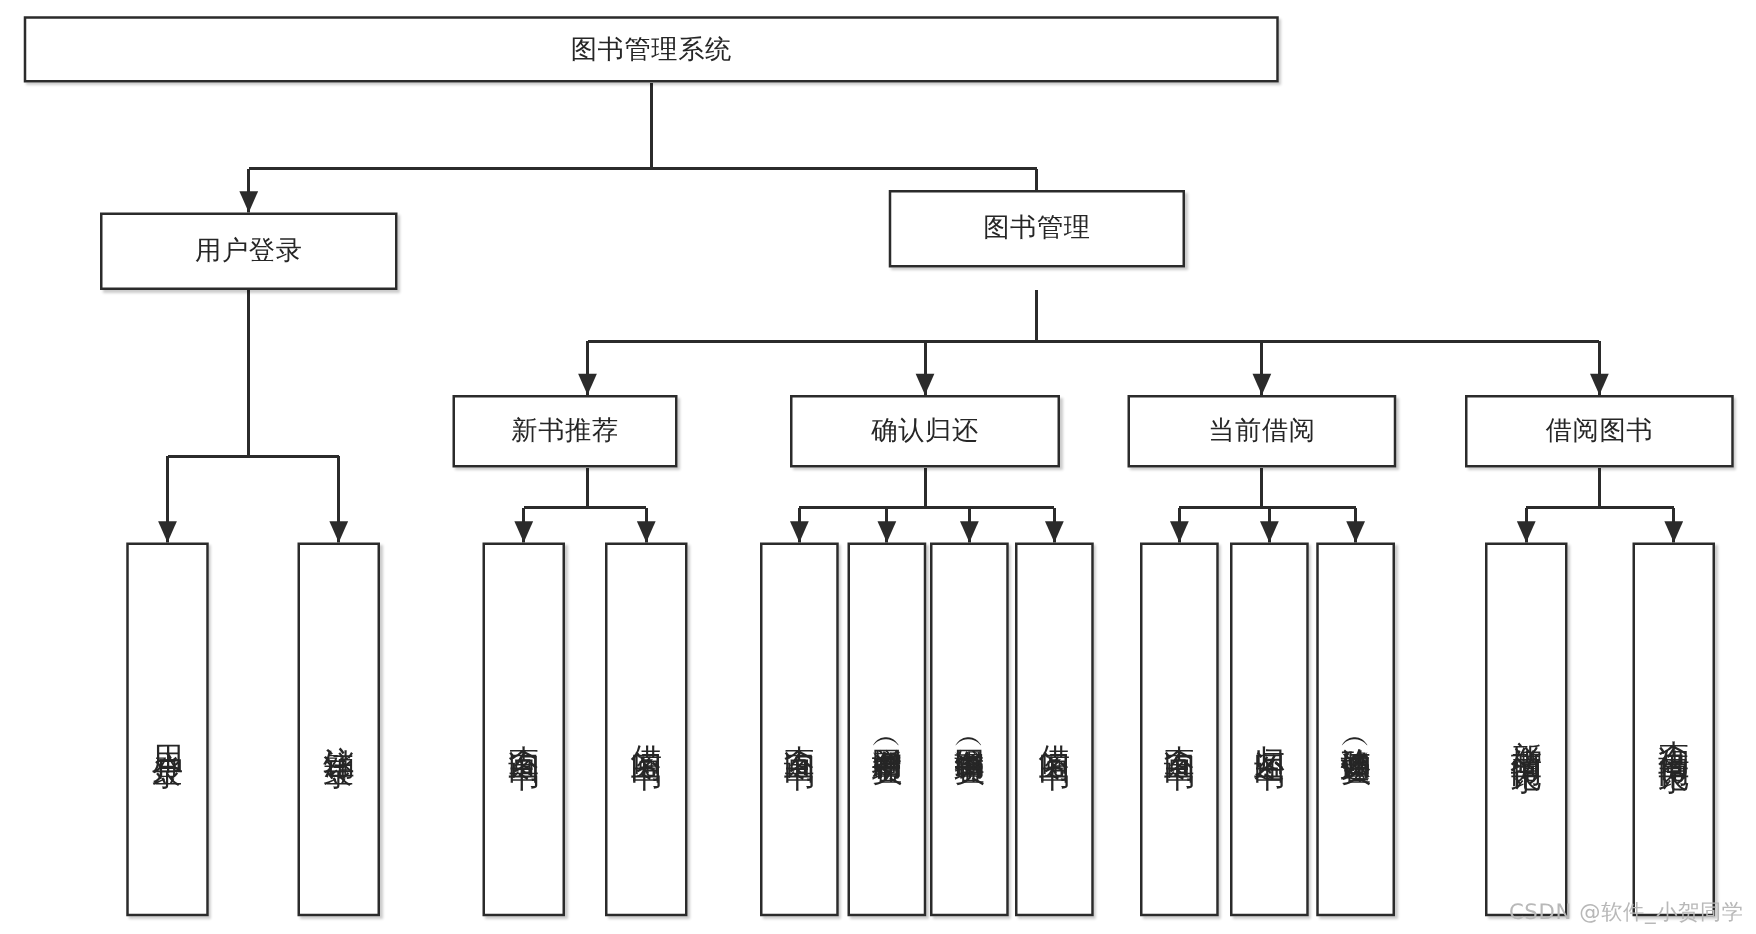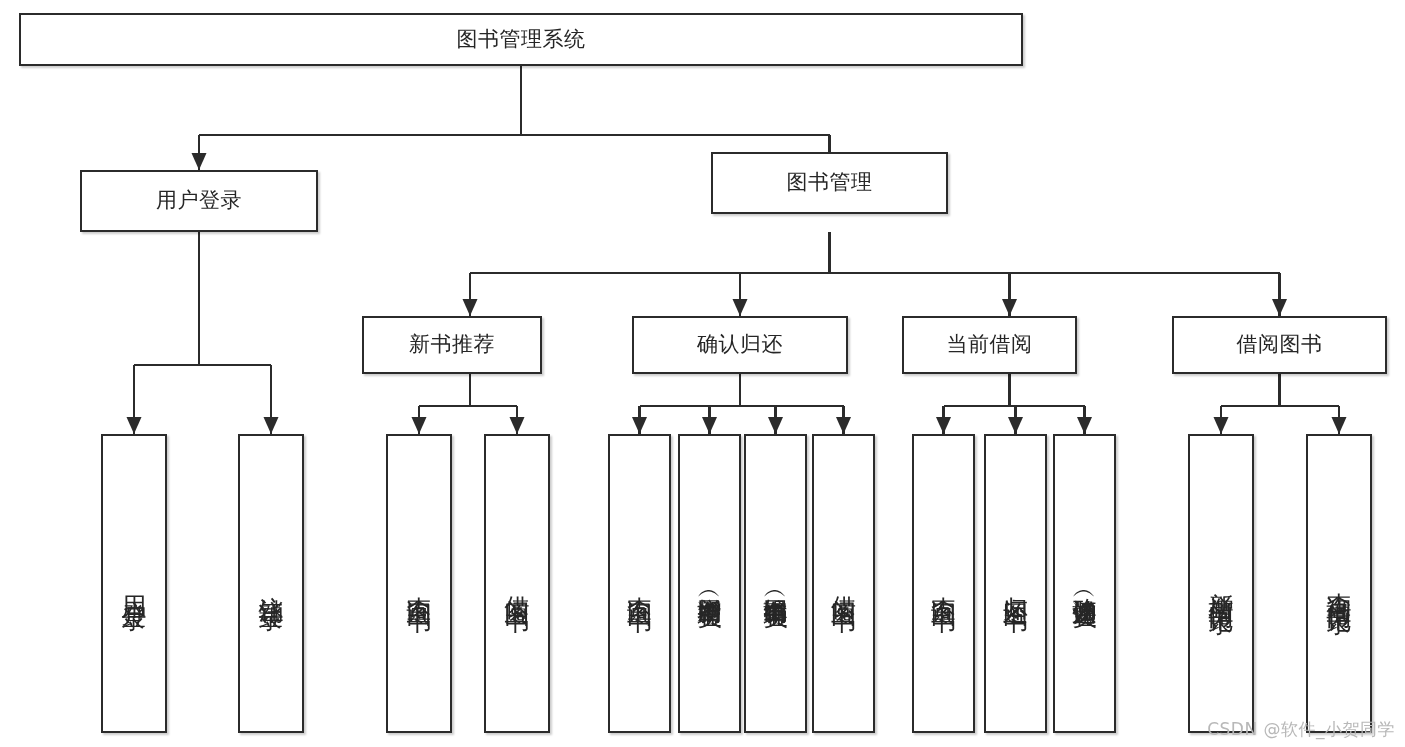--- a/index.html
+++ b/index.html
@@ -139,21 +139,21 @@
       </div>
       <div class="node horiz" style="left: 711px; top: 152px; width: 237px; height: 62px; font-family: Liberation Serif, serif;">
         <span class="label">图书管理</span>
       </div>
       <div class="node horiz" style="left: 362px; top: 316px; width: 180px; height: 58px;">
         <span class="label">新书推荐</span>
       </div>
       <div class="node horiz" style="left: 632px; top: 316px; width: 216px; height: 58px;">
         <span class="label">确认归还</span>
       </div>
-      <div class="node horiz" style="left: 902px; top: 316px; width: 175px; height: 58px; align-items: center;">
+      <div class="node horiz" style="left: 902px; top: 316px; width: 215px; height: 58px; align-items: center;">
         <span class="label">当前借阅</span>
       </div>
       <div class="node horiz" style="left: 1172px; top: 316px; width: 215px; height: 58px;">
         <span class="label">借阅图书</span>
       </div>
       <div class="node vert" style="left: 101px; top: 434px; width: 66px; height: 299px;">
         <span class="label">用户登录</span>
       </div>
       <div class="node vert" style="left: 238px; top: 434px; width: 66px; height: 299px;">
         <span class="label">注销登录</span>

